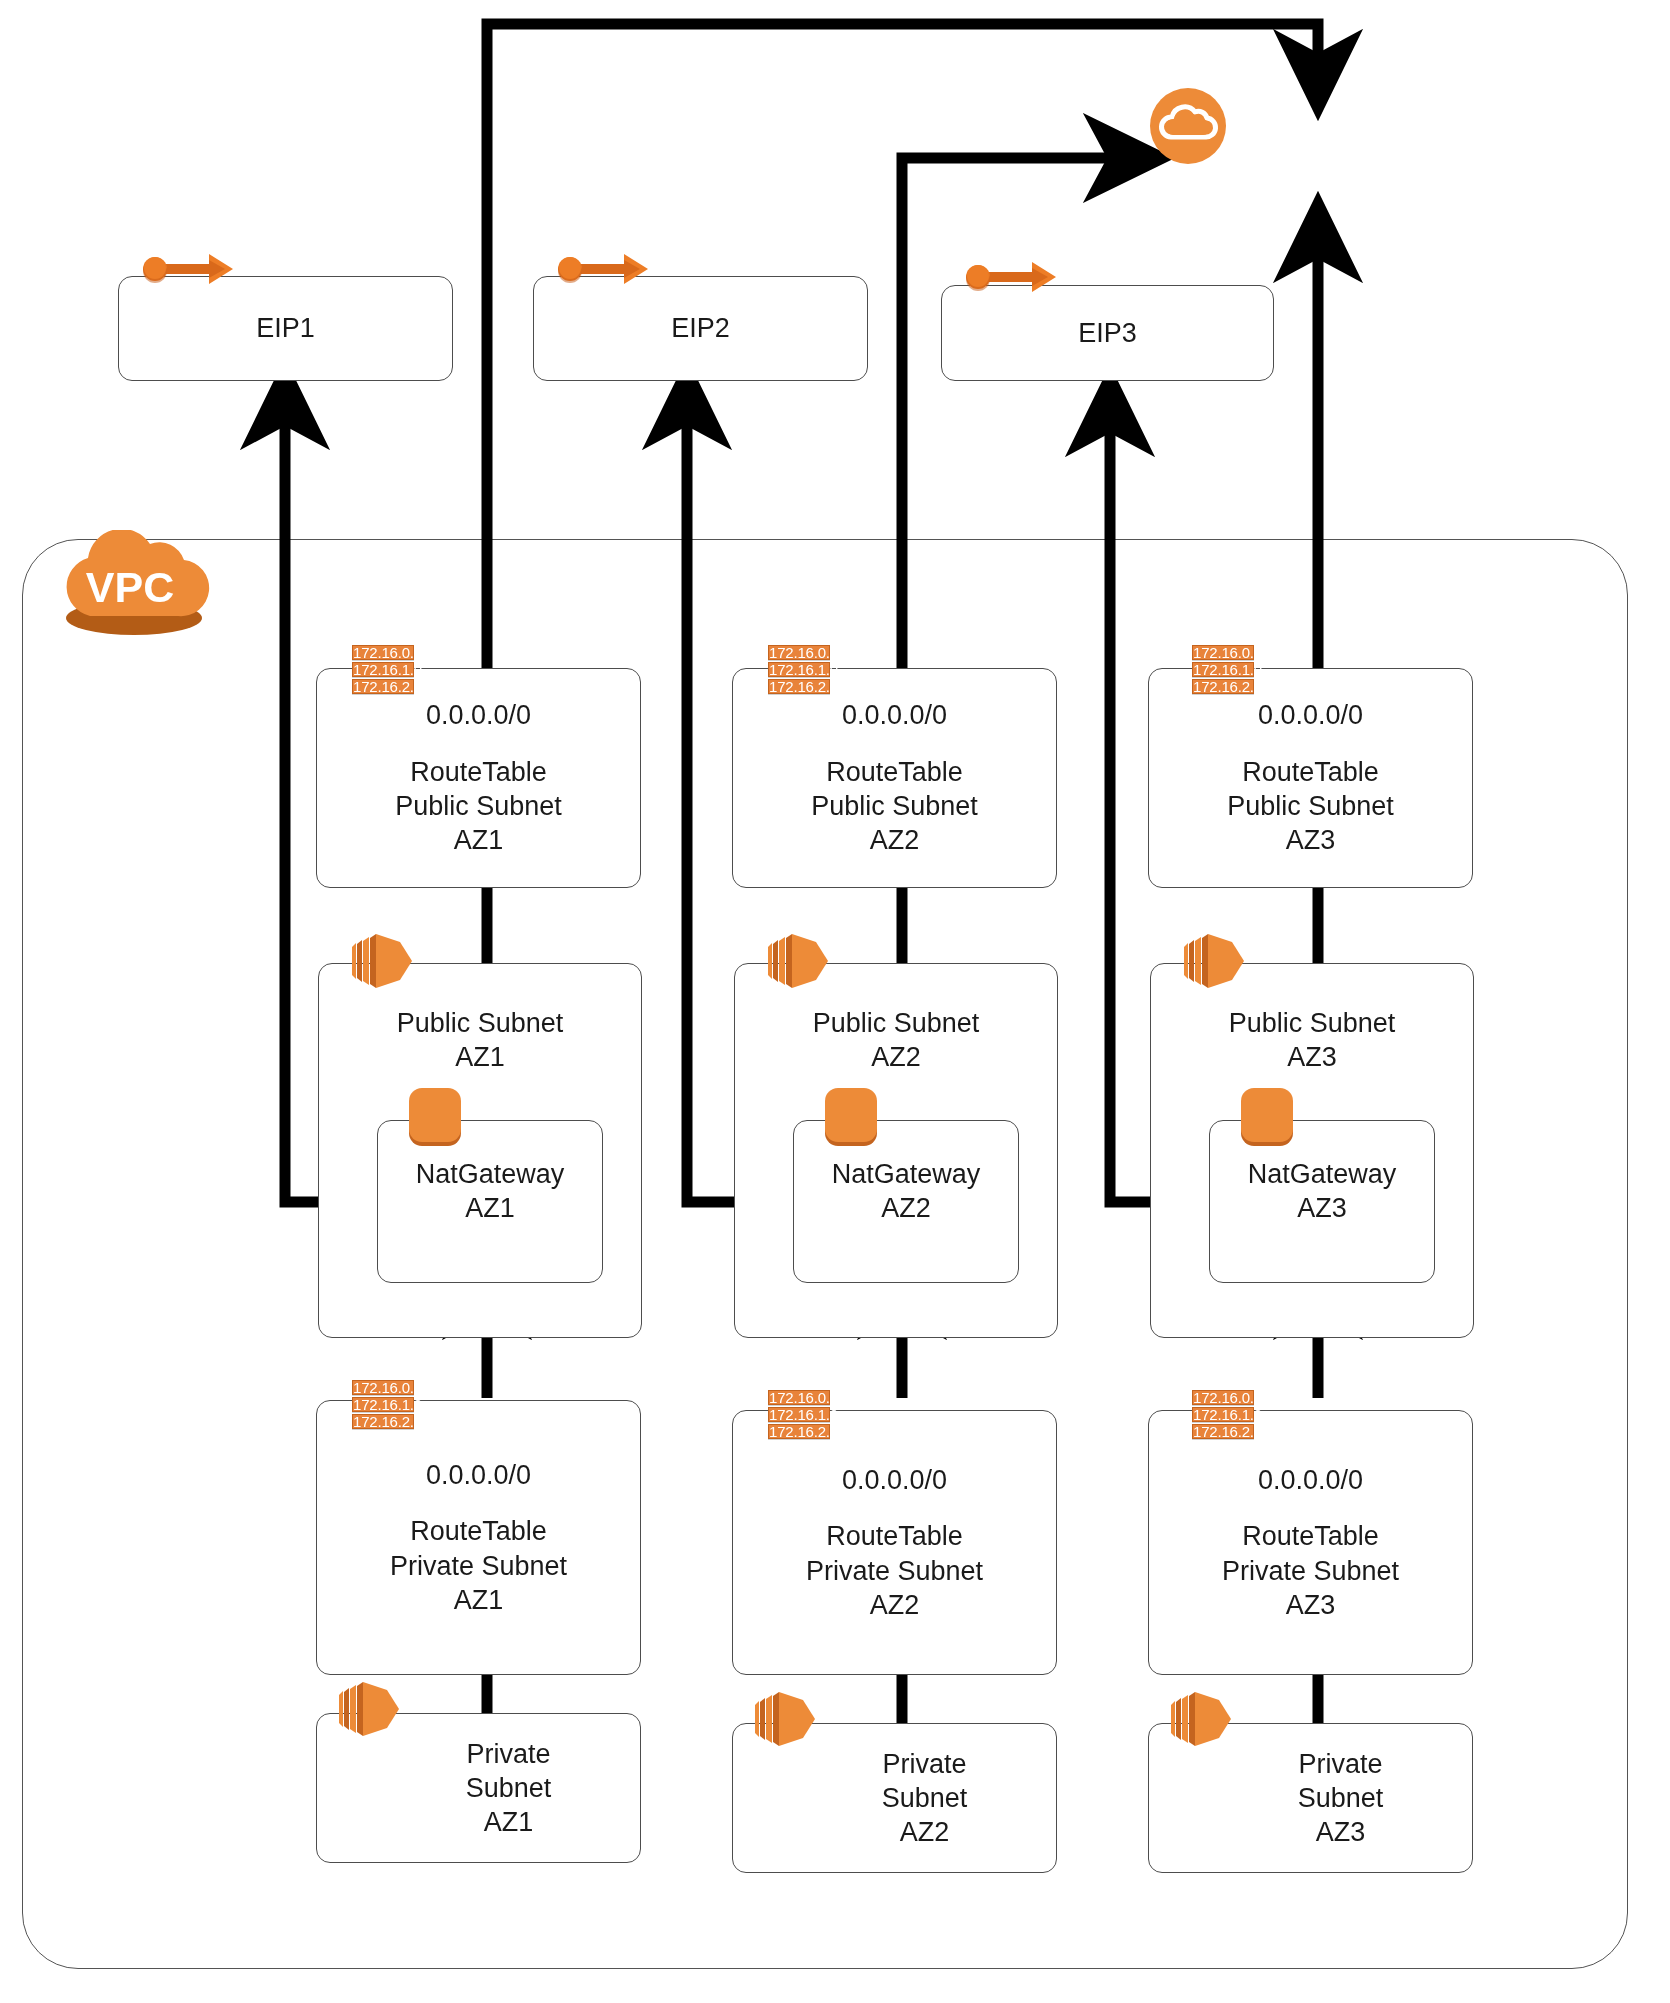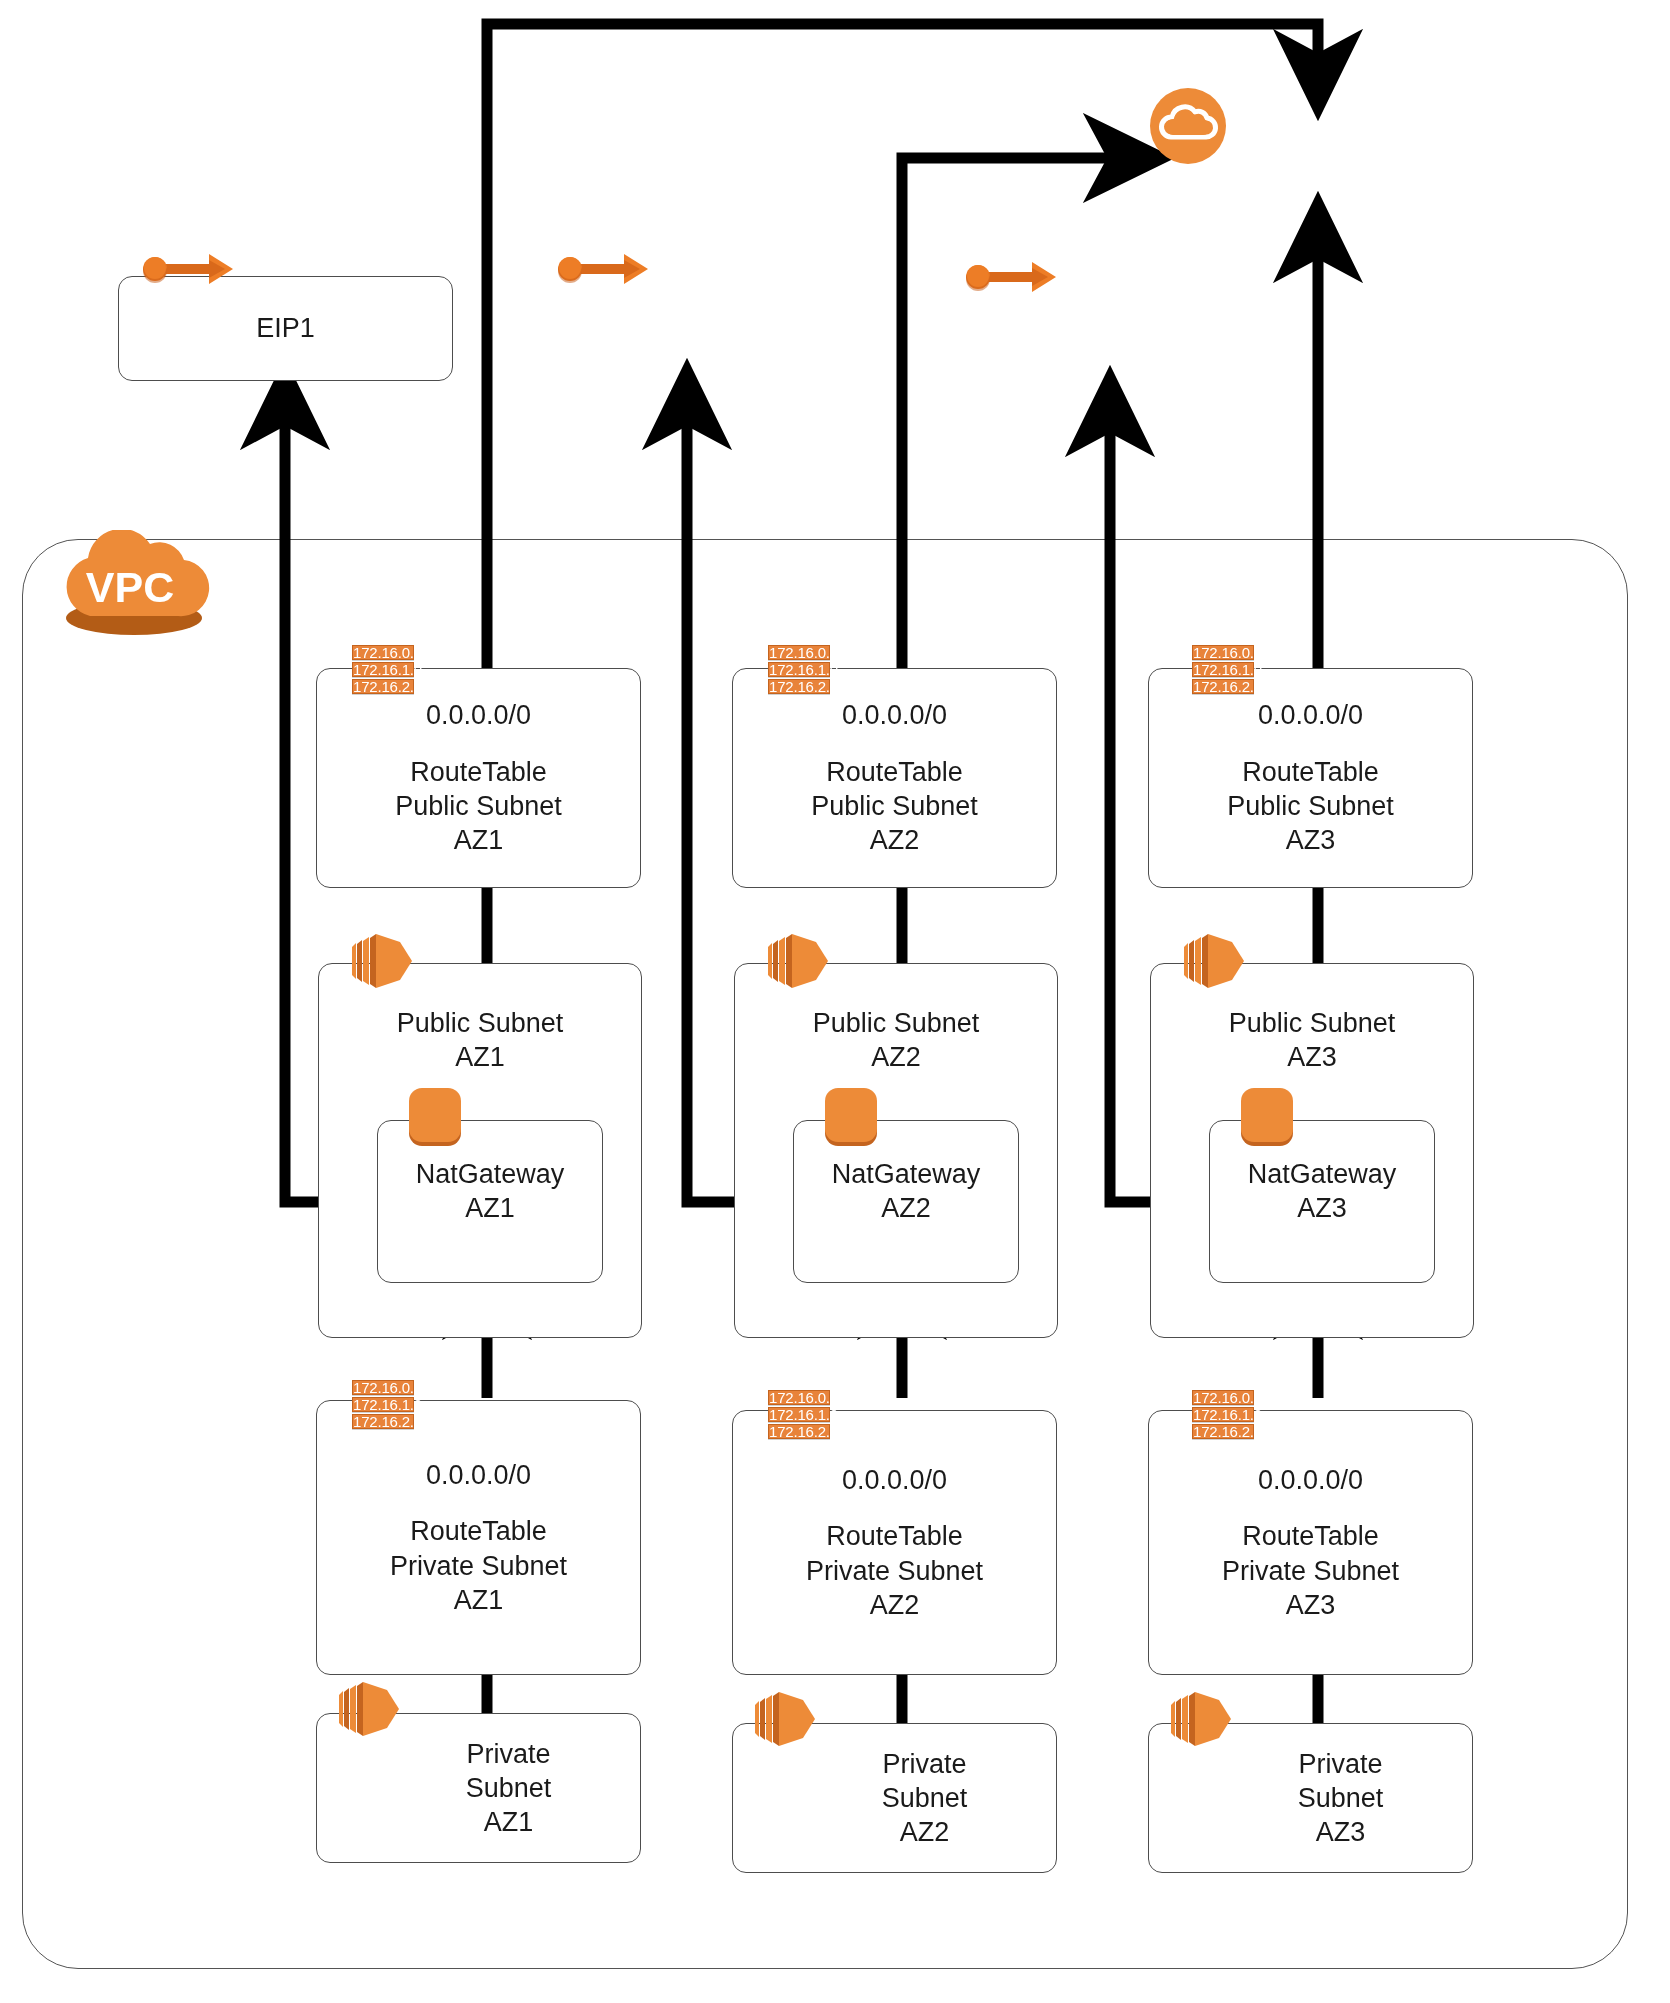--- a/index.html
+++ b/index.html
@@ -113,30 +113,36 @@
   <div class="icon eip-arrow" style="left:135px;top:250px;">
     <svg viewBox="0 0 104 40" width="104" height="40">
       <path d="M28,14 L74,14 L74,4 L98,19 L74,34 L74,24 L28,24 Z" fill="#ed7d26"></path>
       <path d="M28,14 L74,14 L74,10 L90,19 L74,28 L74,24 L28,24 Z" fill="#c85a13" opacity=".55"></path>
       <circle cx="20" cy="19" r="12" fill="#ed7d26"></circle>
       <circle cx="20" cy="21" r="12" fill="#c85a13" opacity=".5"></circle>
       <circle cx="20" cy="18" r="11" fill="#ed7d26"></circle>
     </svg>
   </div>
 
+  <div class="node" style="left:533px;top:276px;width:335px;height:105px;">
+    <span class="ln">EIP2</span>
+  </div>
   <div class="icon eip-arrow" style="left:550px;top:250px;">
     <svg viewBox="0 0 104 40" width="104" height="40">
       <path d="M28,14 L74,14 L74,4 L98,19 L74,34 L74,24 L28,24 Z" fill="#ed7d26"></path>
       <path d="M28,14 L74,14 L74,10 L90,19 L74,28 L74,24 L28,24 Z" fill="#c85a13" opacity=".55"></path>
       <circle cx="20" cy="19" r="12" fill="#ed7d26"></circle>
       <circle cx="20" cy="21" r="12" fill="#c85a13" opacity=".5"></circle>
       <circle cx="20" cy="18" r="11" fill="#ed7d26"></circle>
     </svg>
   </div>
 
+  <div class="node" style="left:941px;top:285px;width:333px;height:96px;">
+    <span class="ln">EIP3</span>
+  </div>
   <div class="icon eip-arrow" style="left:958px;top:258px;">
     <svg viewBox="0 0 104 40" width="104" height="40">
       <path d="M28,14 L74,14 L74,4 L98,19 L74,34 L74,24 L28,24 Z" fill="#ed7d26"></path>
       <path d="M28,14 L74,14 L74,10 L90,19 L74,28 L74,24 L28,24 Z" fill="#c85a13" opacity=".55"></path>
       <circle cx="20" cy="19" r="12" fill="#ed7d26"></circle>
       <circle cx="20" cy="21" r="12" fill="#c85a13" opacity=".5"></circle>
       <circle cx="20" cy="18" r="11" fill="#ed7d26"></circle>
     </svg>
   </div>
 

